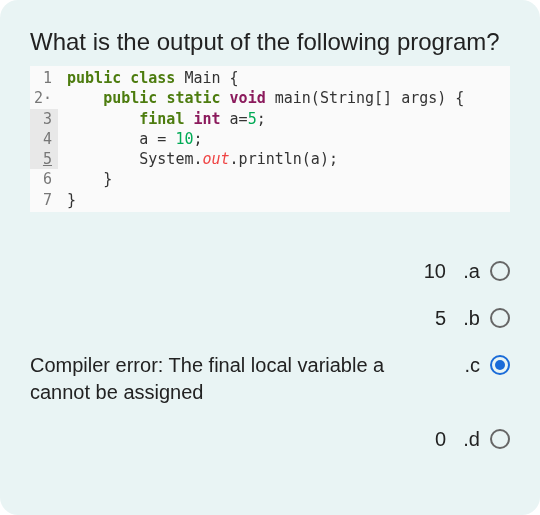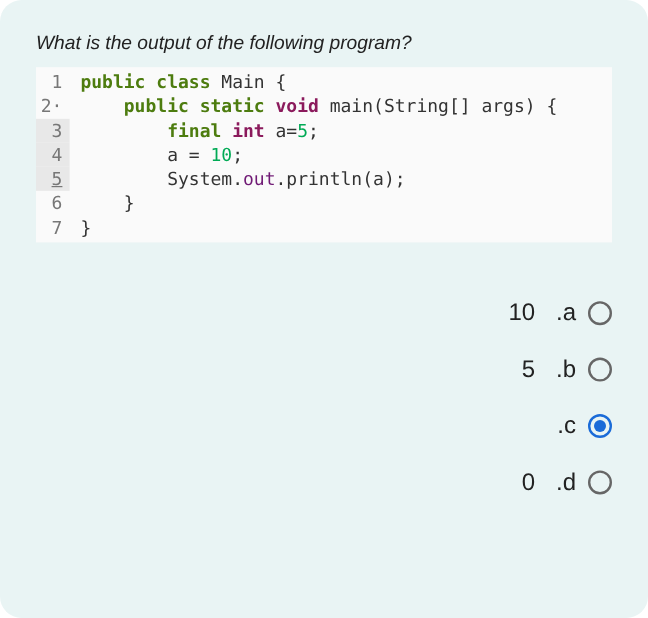--- a/index.html
+++ b/index.html
@@ -10,24 +10,23 @@
   }
   .card {
     box-sizing: border-box;
     width: 540px;
     height: 515px;
     background: #e9f4f4;
     border-radius: 18px;
     padding: 28px 30px 20px 30px;
   }
   .question {
-    font-size: 16px;
+    font-size: 24px;
     color: #222;
     margin-bottom: 10px;
-    font-style: italic;
   }
   .code-block {
     background: #fafafa;
     font-family: Consolas, Menlo, monospace;
     font-size: 15px;
     line-height: 1.35;
     padding: 2px 0 2px 0;
     white-space: pre;
     color: #333;
   }
@@ -43,21 +42,21 @@
   }
   .lineno.hl {
     background: #e8e8e8;
   }
   .lineno.hl-u {
     background: #e8e8e8;
     text-decoration: underline;
   }
   .kw { color: #4d7c0f; font-weight: bold; }
   .typ { color: #8b1a5c; font-weight: bold; text-align: right; }
-  .ital { color: #701a75; }
+  .ital { font-style: italic; color: #ef4444; }
   .num { color: #0a5; }
 
   .options {
     margin-top: 46px;
   }
   .opt-row {
     display: flex;
     align-items: flex-start;
     justify-content: flex-end;
     margin-bottom: 20px;
@@ -118,20 +117,21 @@
         <div class="opt-text">10</div>
         <div class="opt-letter">.a</div>
         <div class="radio"></div>
       </div>
       <div class="opt-row">
         <div class="opt-text">5</div>
         <div class="opt-letter">.b</div>
         <div class="radio"></div>
       </div>
       <div class="opt-row opt-long">
+        <div class="opt-text">Compiler error: The final local variable a cannot be assigned</div>
         <div class="opt-letter">.c</div>
         <div class="radio selected"></div>
       </div>
       <div class="opt-row">
         <div class="opt-text">0</div>
         <div class="opt-letter">.d</div>
         <div class="radio"></div>
       </div>
     </div>
 

